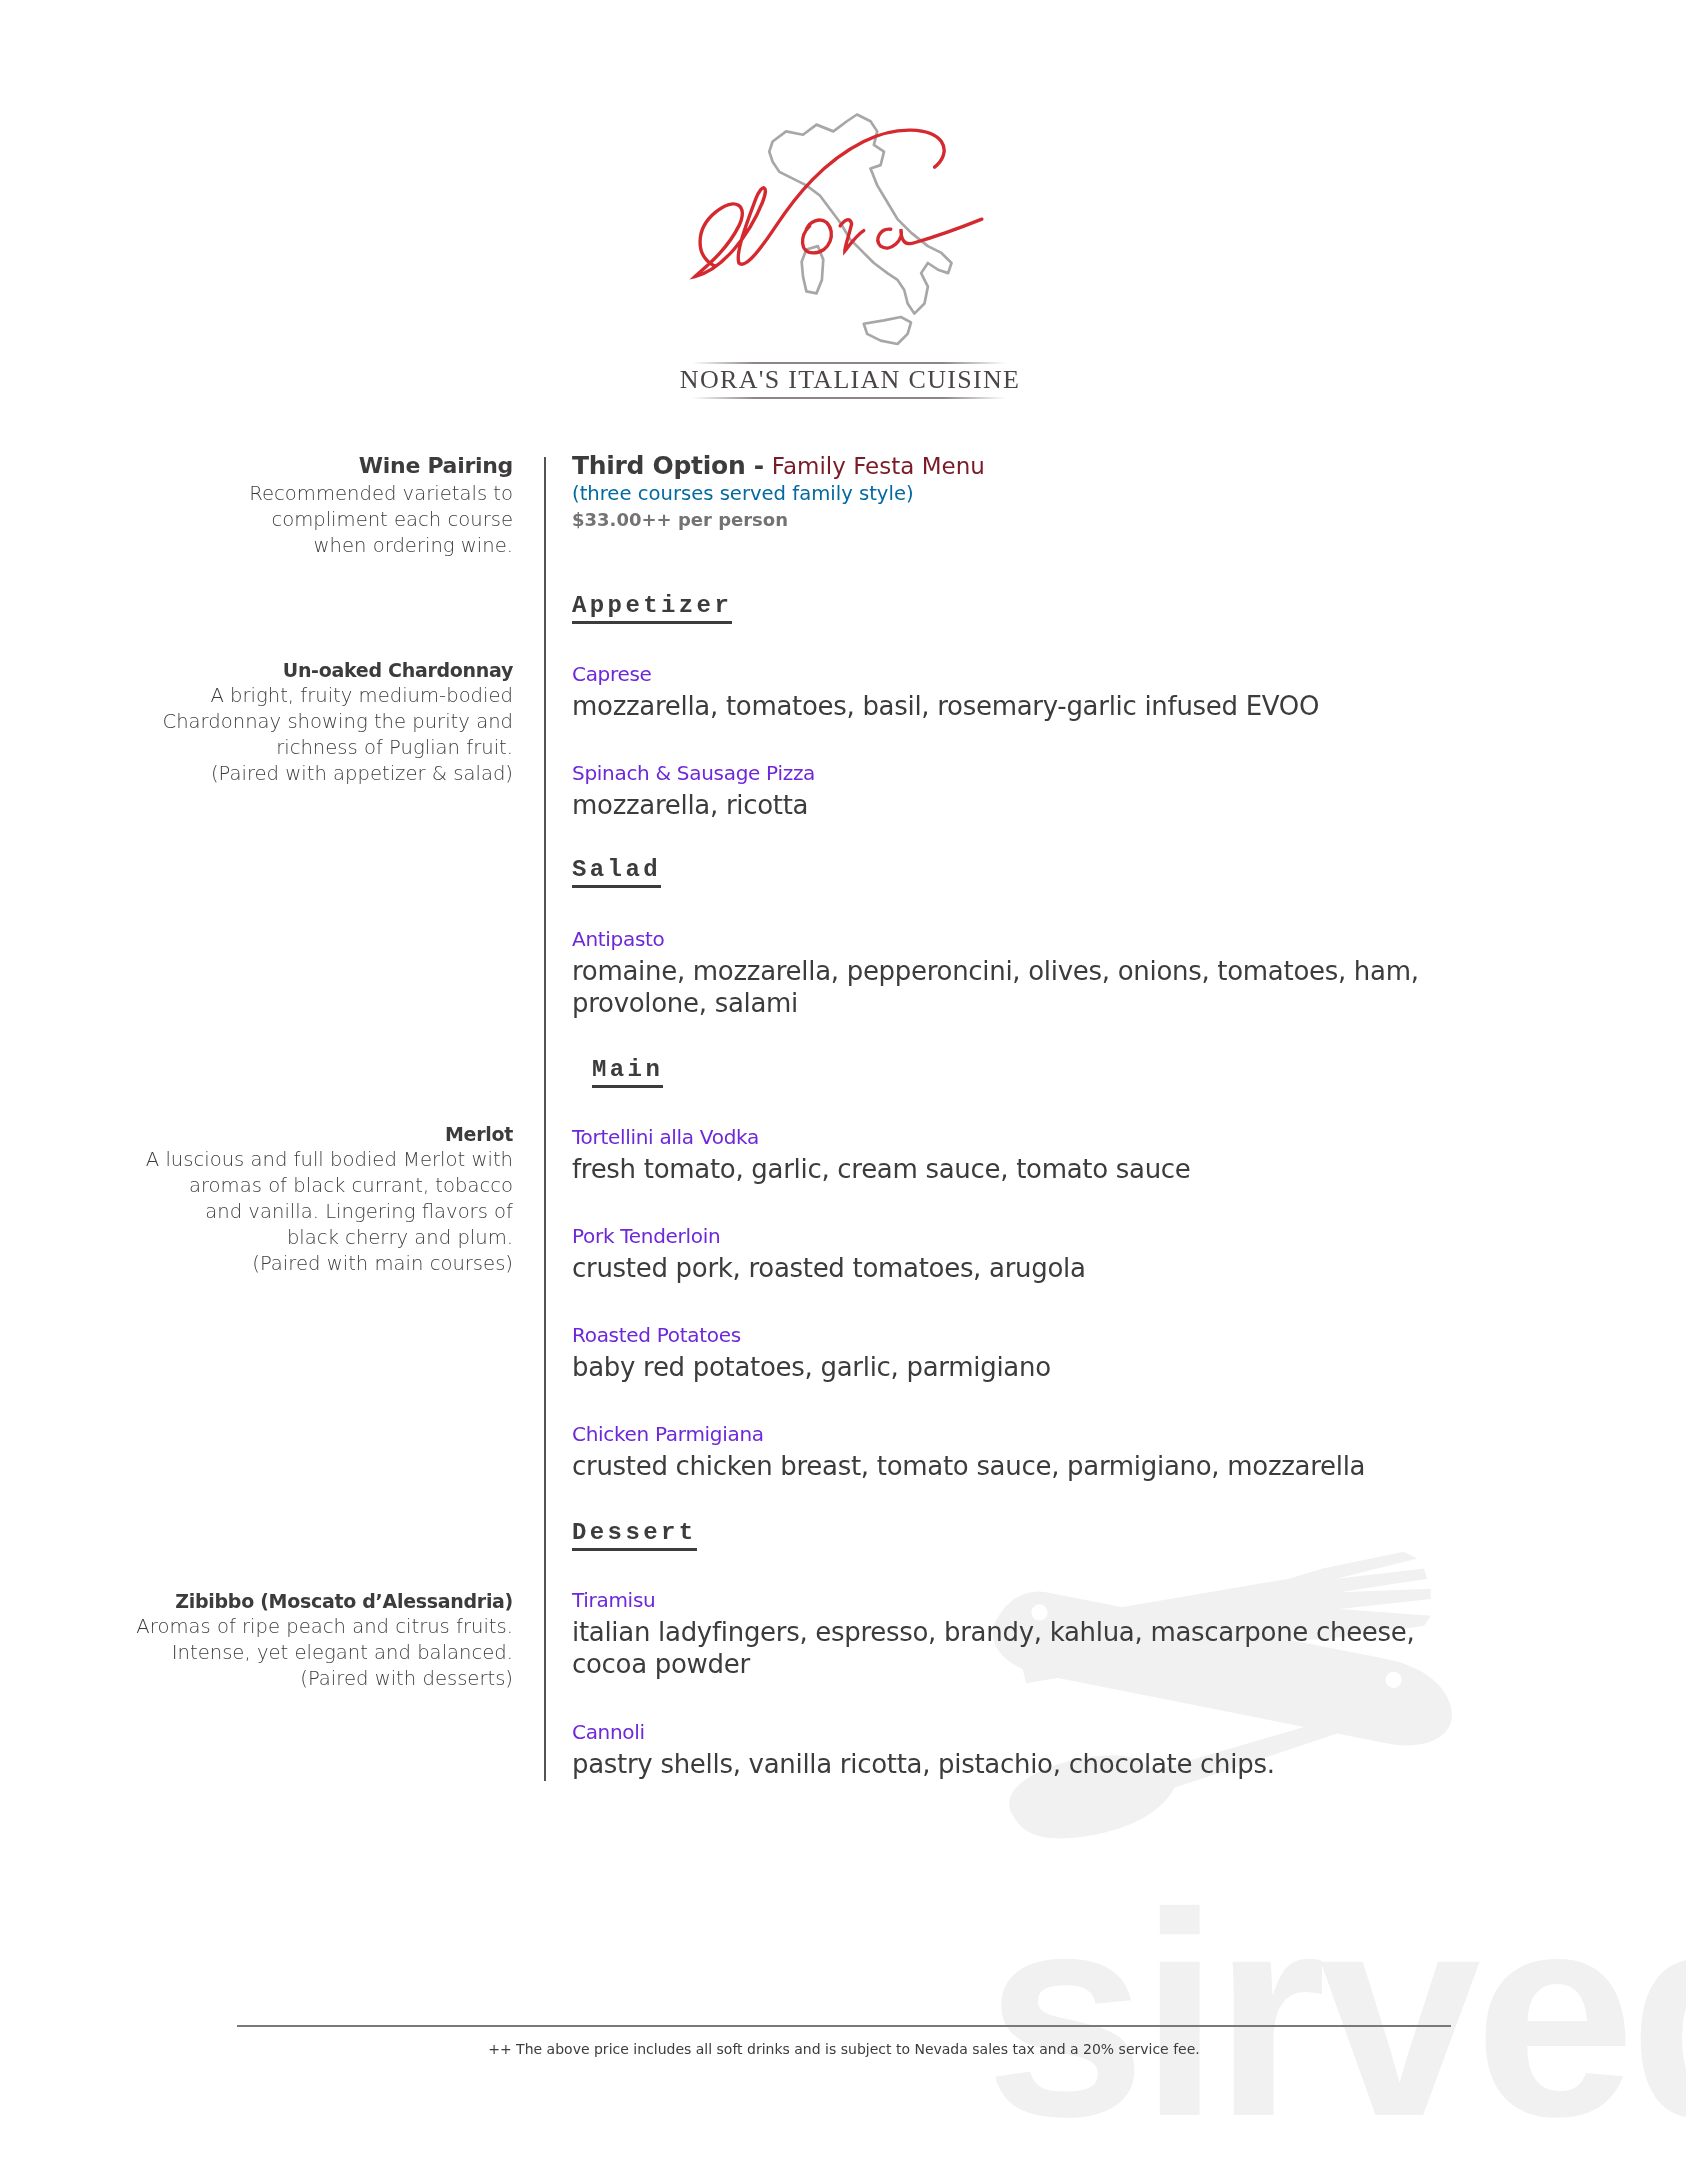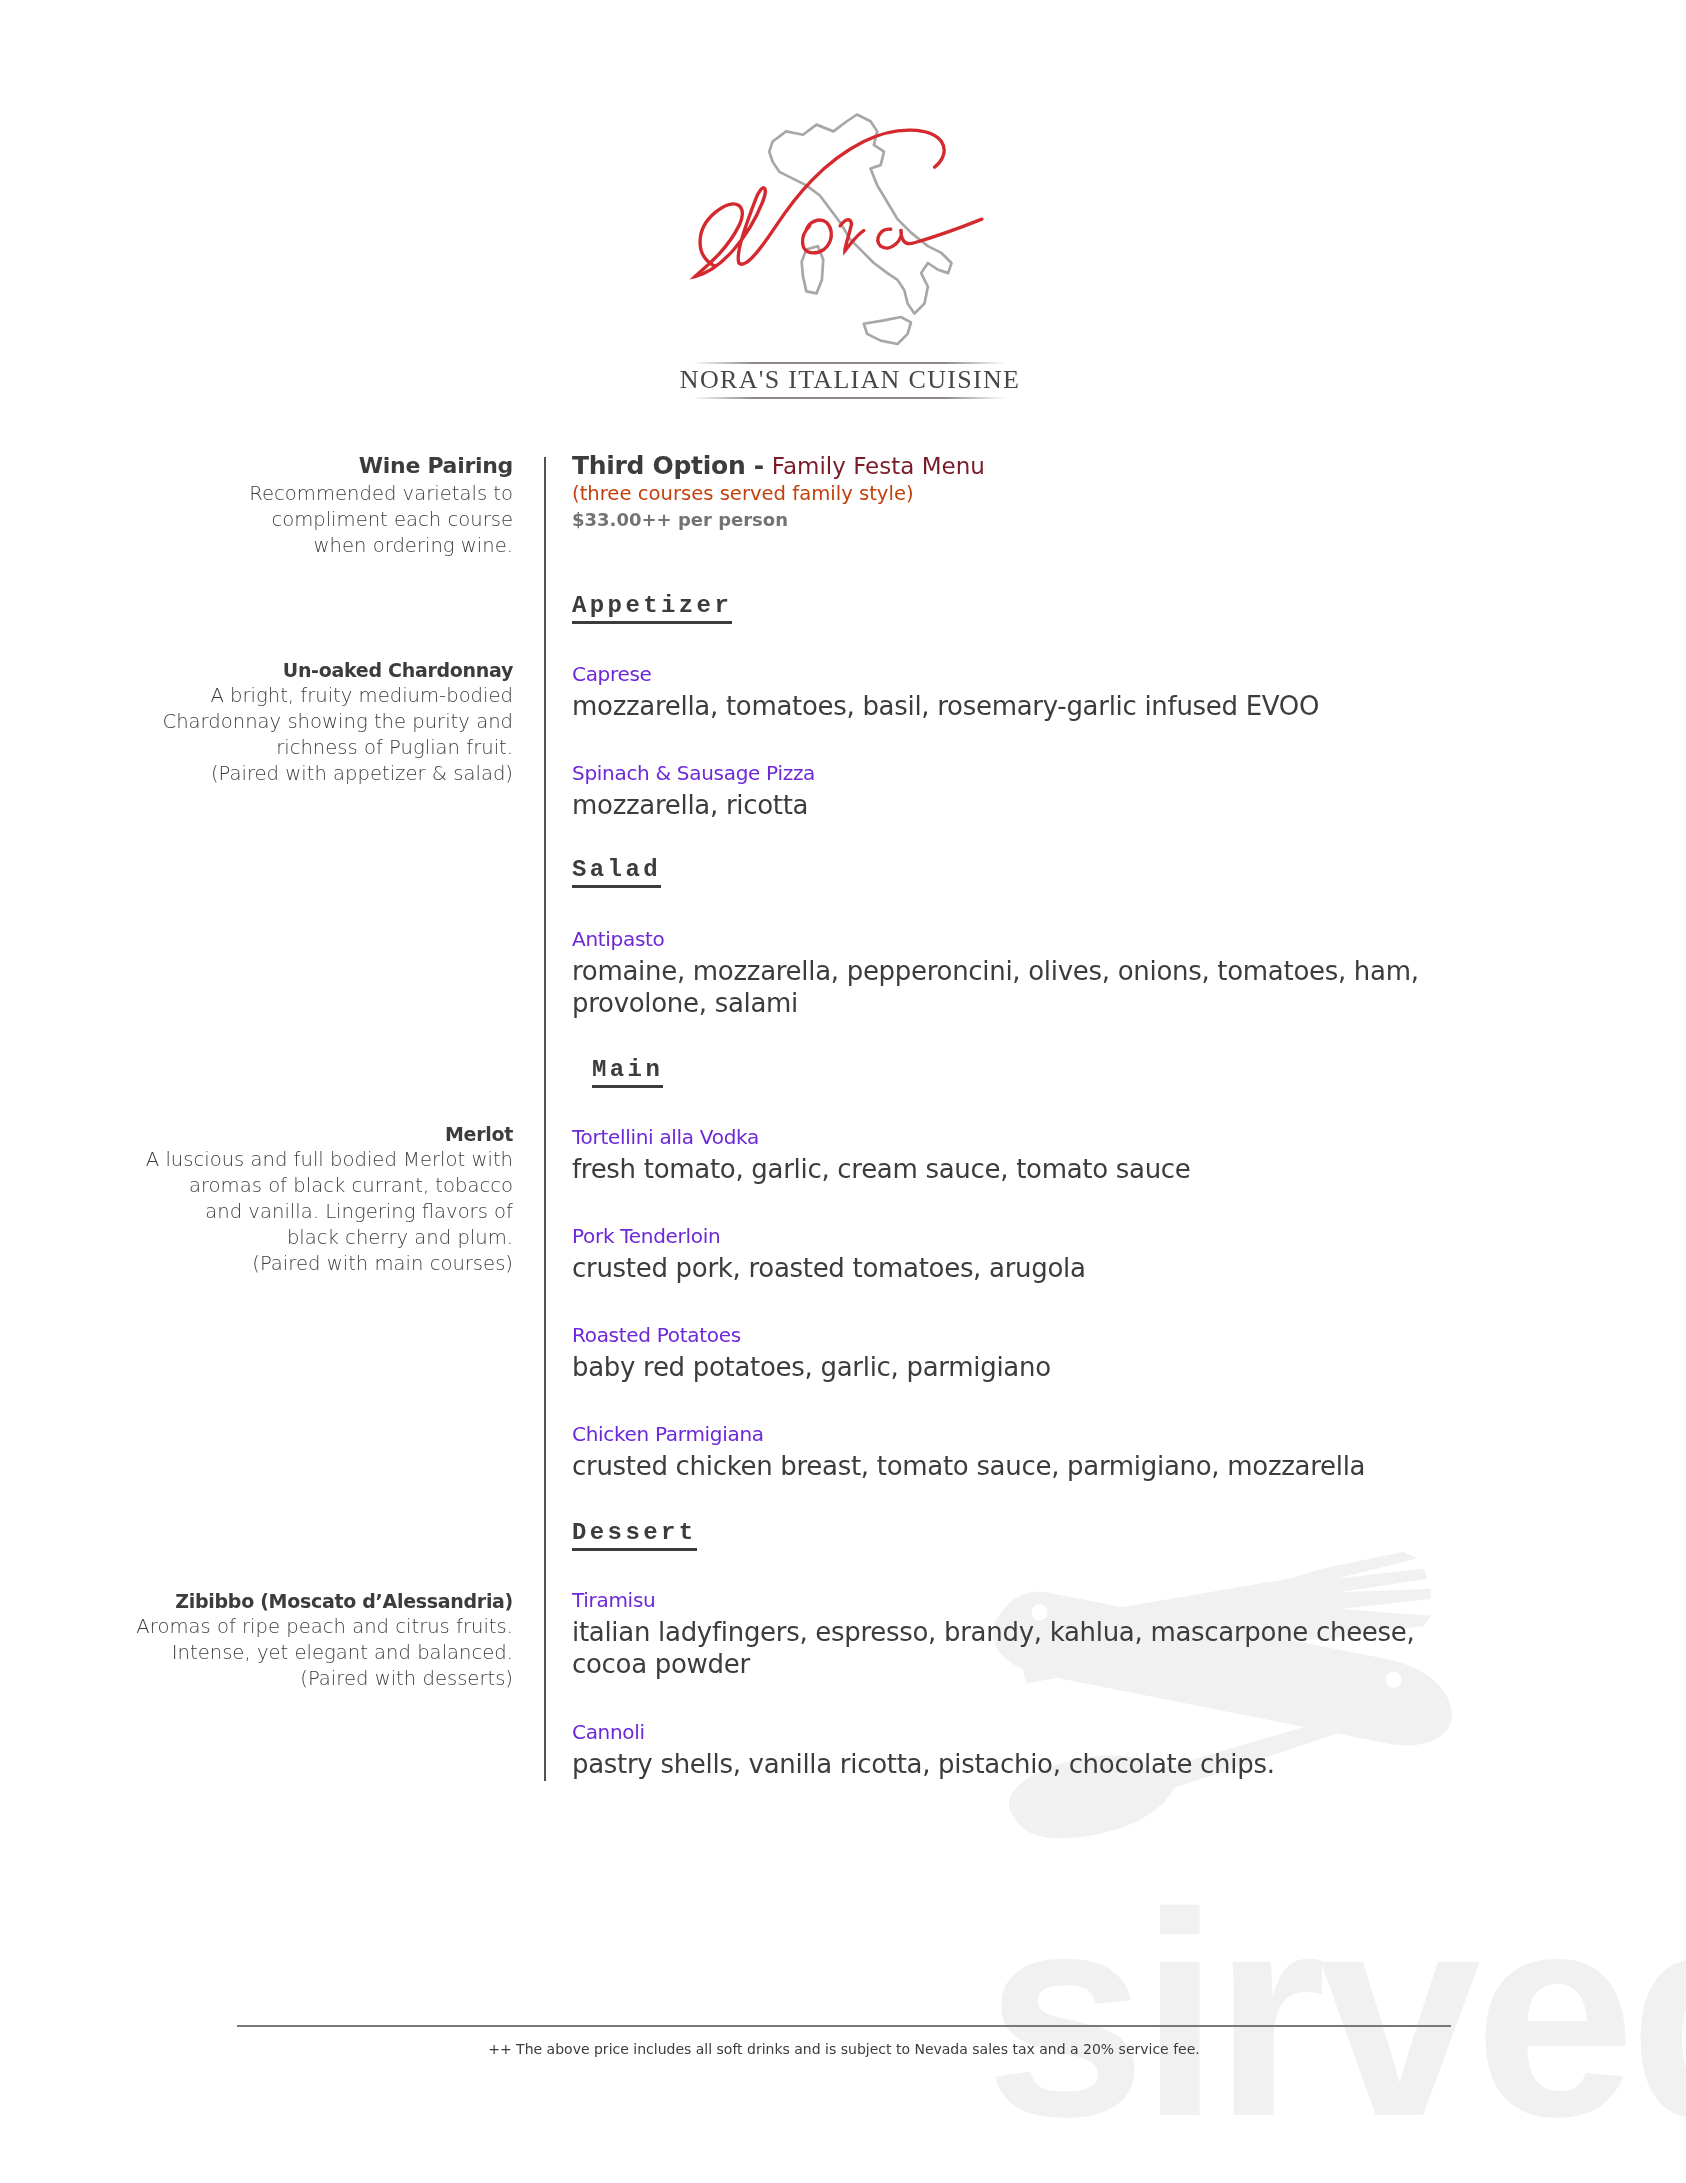--- a/index.html
+++ b/index.html
@@ -137,21 +137,21 @@
       letter-spacing: -0.3px;
     }
     .option-title .sub {
       color: #7a1b28;
       font-weight: normal;
       font-size: 23px;
     }
     .option-note {
       font-size: 19.6px;
       line-height: 26px;
-      color: #c2410c;
+      color: #0369a1;
     }
     .option-price {
       font-weight: bold;
       font-size: 18px;
       line-height: 26px;
       color: #737373;
     }
 
     .section-heading {
       position: absolute;

